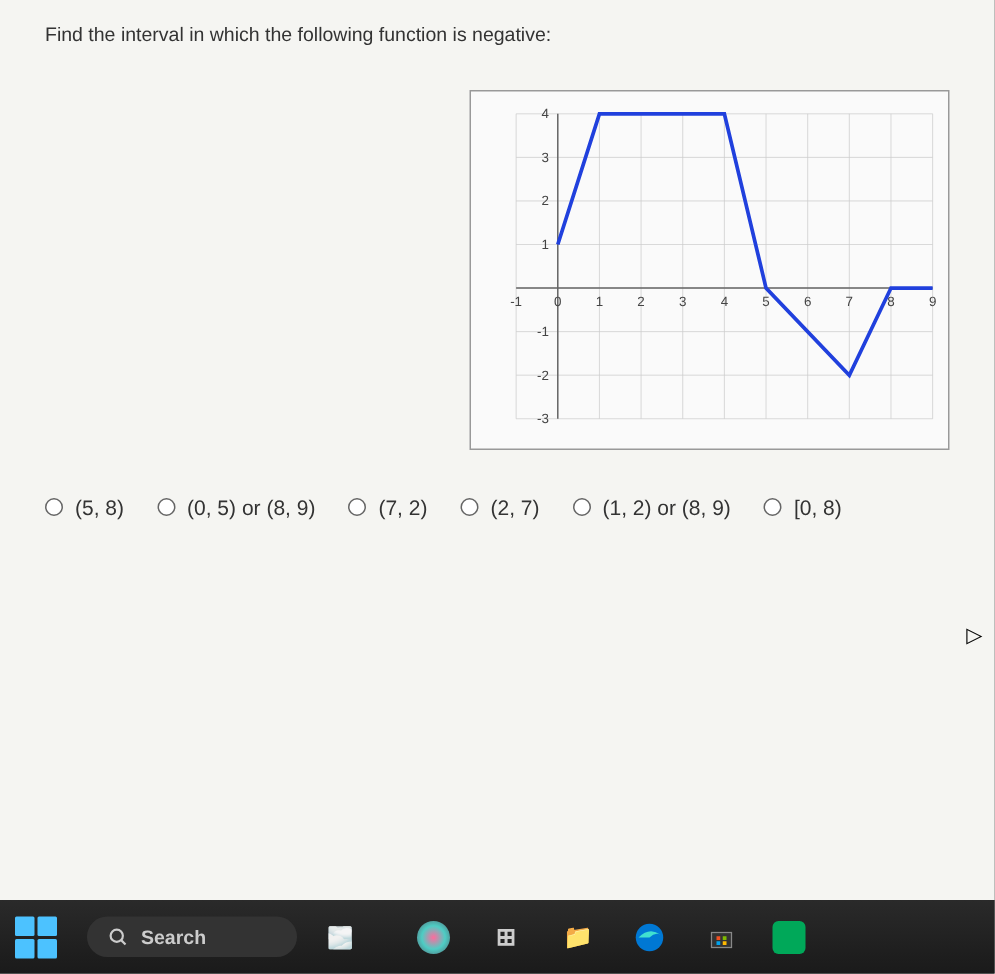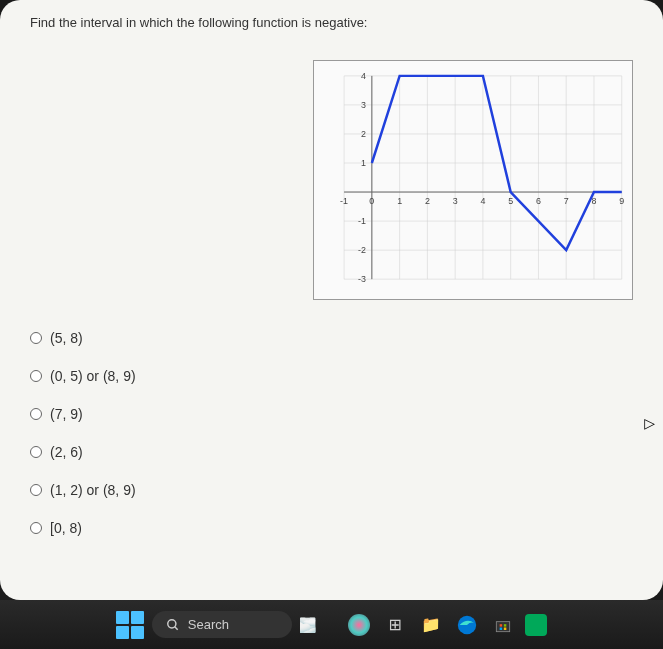--- a/index.html
+++ b/index.html
@@ -10,21 +10,20 @@
       font-family: Arial, sans-serif;
       position: relative;
       overflow: hidden;
     }
     .page {
       background: #f5f5f2;
       width: 100%;
       height: 600px;
       padding: 15px 30px;
       position: relative;
-      border-radius: 20px;
     }
     .question {
       font-size: 13px;
       color: #333;
       margin-bottom: 20px;
     }
     .chart-container {
       position: absolute;
       right: 30px;
       top: 60px;
@@ -32,21 +31,21 @@
       height: 240px;
       background: #fafafa;
       border: 1px solid #999;
     }
     .chart-svg { width: 100%; height: 100%; }
     .options {
       position: absolute;
       left: 30px;
       top: 330px;
       display: flex;
-      flex-direction: column;
+      flex-direction: row;
       gap: 22px;
     }
     .option {
       display: flex;
       align-items: center;
       gap: 8px;
       font-size: 14px;
       color: #333;
       cursor: pointer;
     }
@@ -60,23 +59,23 @@
     }
     .taskbar {
       position: absolute;
       bottom: 0;
       left: 0;
       right: 0;
       height: 49px;
       background: linear-gradient(180deg, #2a2a2a, #1a1a1a);
       display: flex;
       align-items: center;
-      justify-content: center;
-      gap: 8px;
+      gap: 20px;
       padding: 0 10px;
+      font-weight: bold;
     }
     .start-btn {
       width: 28px;
       height: 28px;
       display: grid;
       grid-template-columns: 1fr 1fr;
       grid-template-rows: 1fr 1fr;
       gap: 2px;
       cursor: pointer;
     }
@@ -179,25 +178,25 @@
     <label class="option">
       <span class="radio"></span>
       <span>(5, 8)</span>
     </label>
     <label class="option">
       <span class="radio"></span>
       <span>(0, 5) or (8, 9)</span>
     </label>
     <label class="option">
       <span class="radio"></span>
-      <span>(7, 9)</span>
-    </label>
-    <label class="option">
-      <span class="radio"></span>
-      <span>(2, 6)</span>
+      <span>(7, 2)</span>
+    </label>
+    <label class="option">
+      <span class="radio"></span>
+      <span>(2, 7)</span>
     </label>
     <label class="option">
       <span class="radio"></span>
       <span>(1, 2) or (8, 9)</span>
     </label>
     <label class="option">
       <span class="radio"></span>
       <span>[0, 8)</span>
     </label>
   </div>

